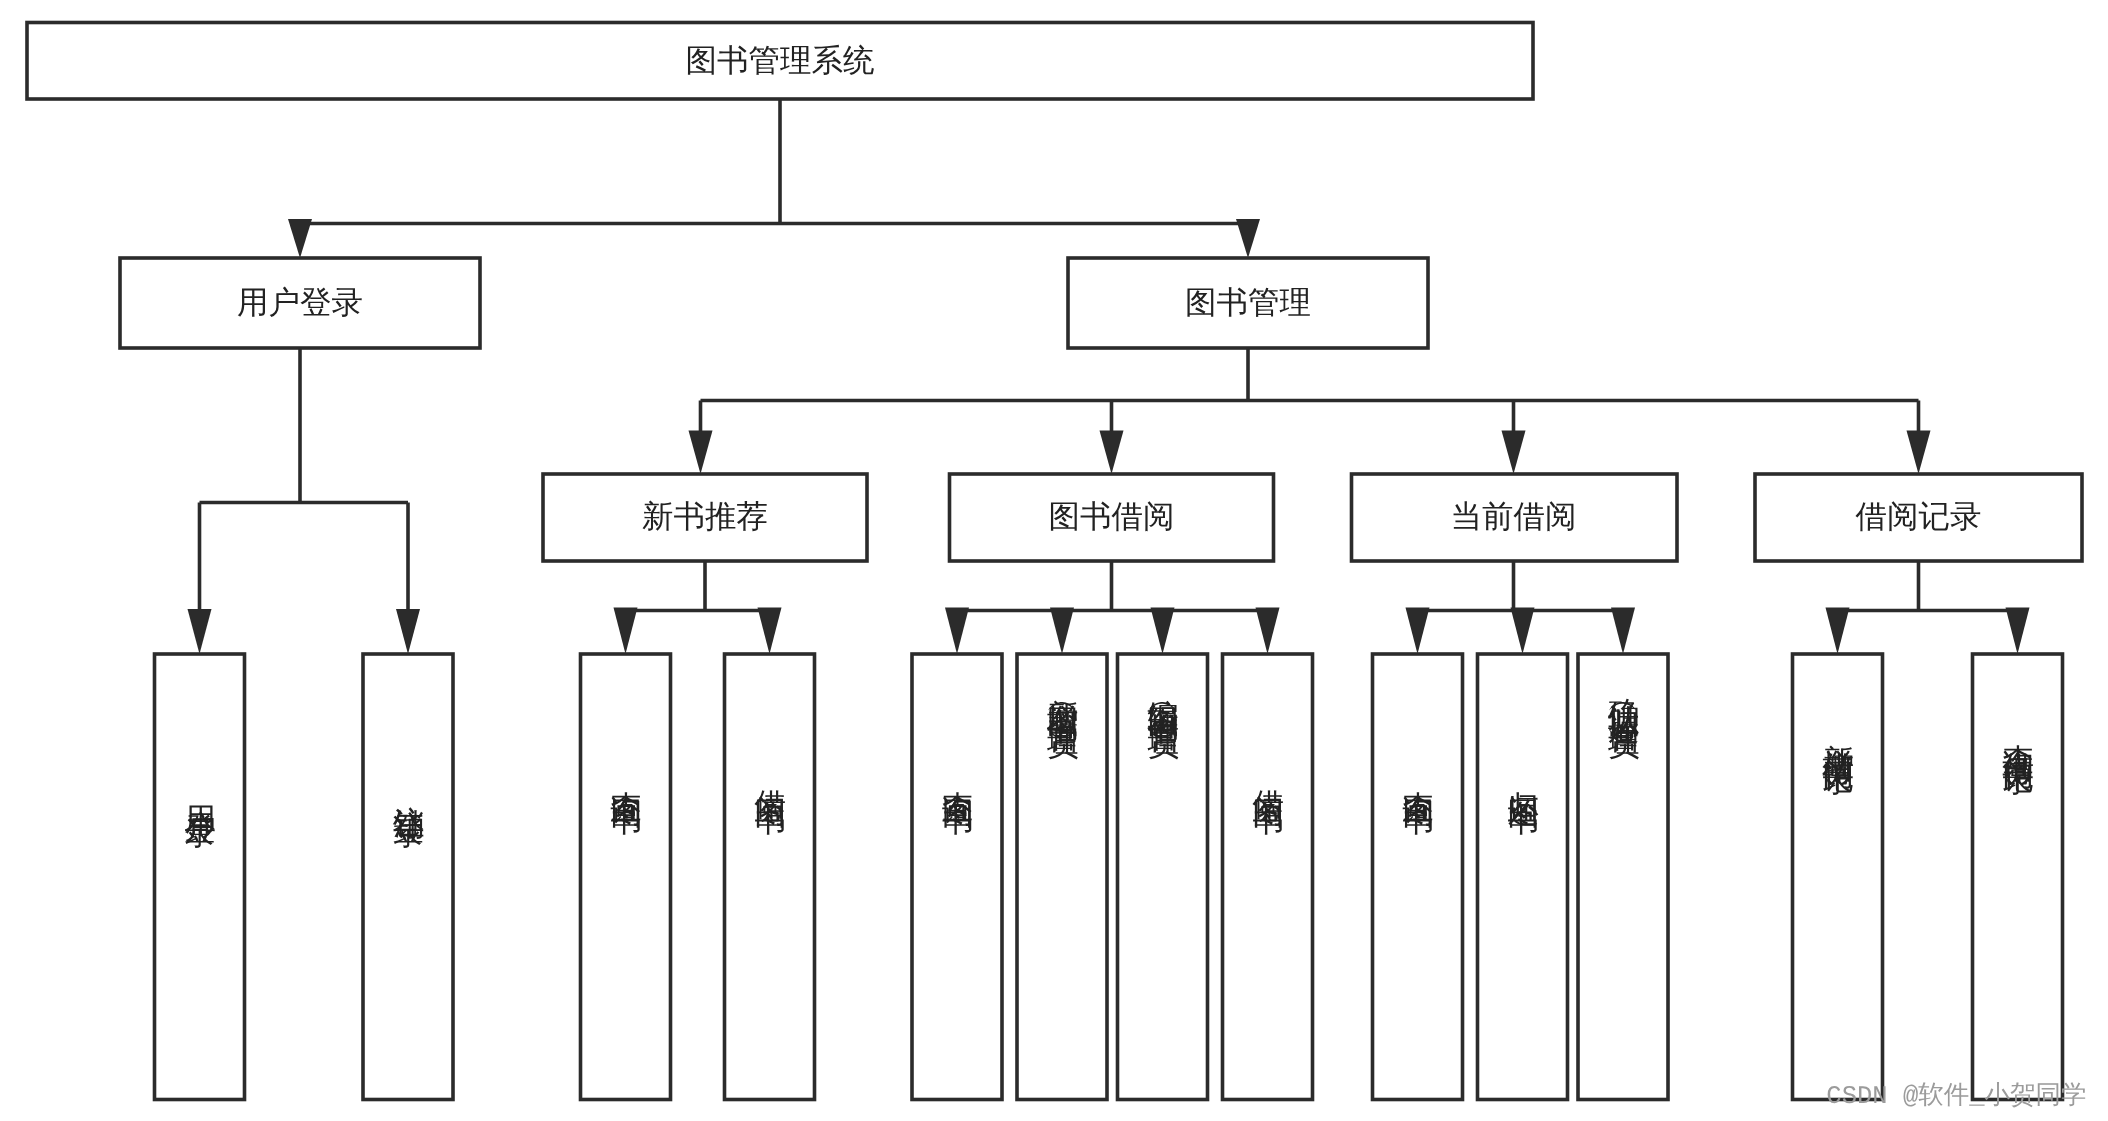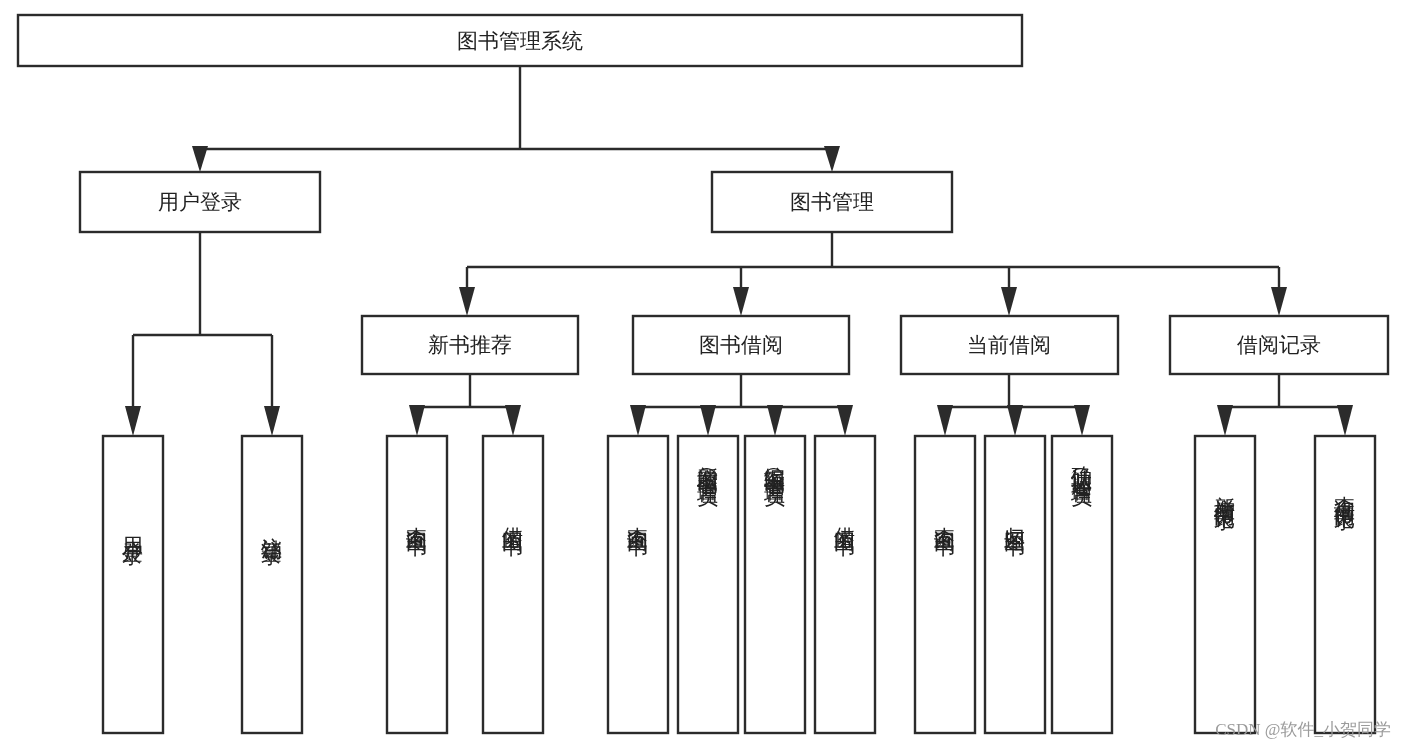--- a/index.html
+++ b/index.html
@@ -55,21 +55,21 @@
     fill: #222222;
     writing-mode: vertical-rl;
     text-orientation: upright;
     letter-spacing: 3px;
     white-space: pre;
   }
   .watermark-text {
     position: absolute;
     right: 14px;
     bottom: 6px;
-    font-family: Liberation Serif, serif;
+    font-family: Liberation Mono, monospace;
     font-size: 17px;
     color: #9b9b9b;
     white-space: nowrap;
     user-select: none;
     text-align: right;
   }
 </style>
 </head>
 <body>
 

